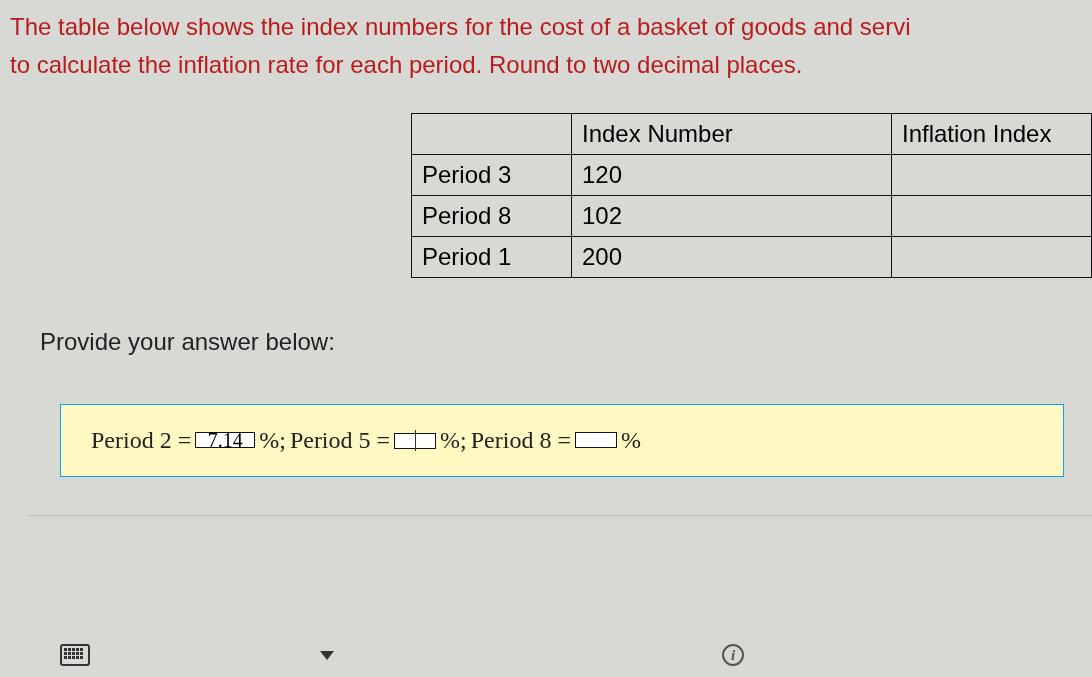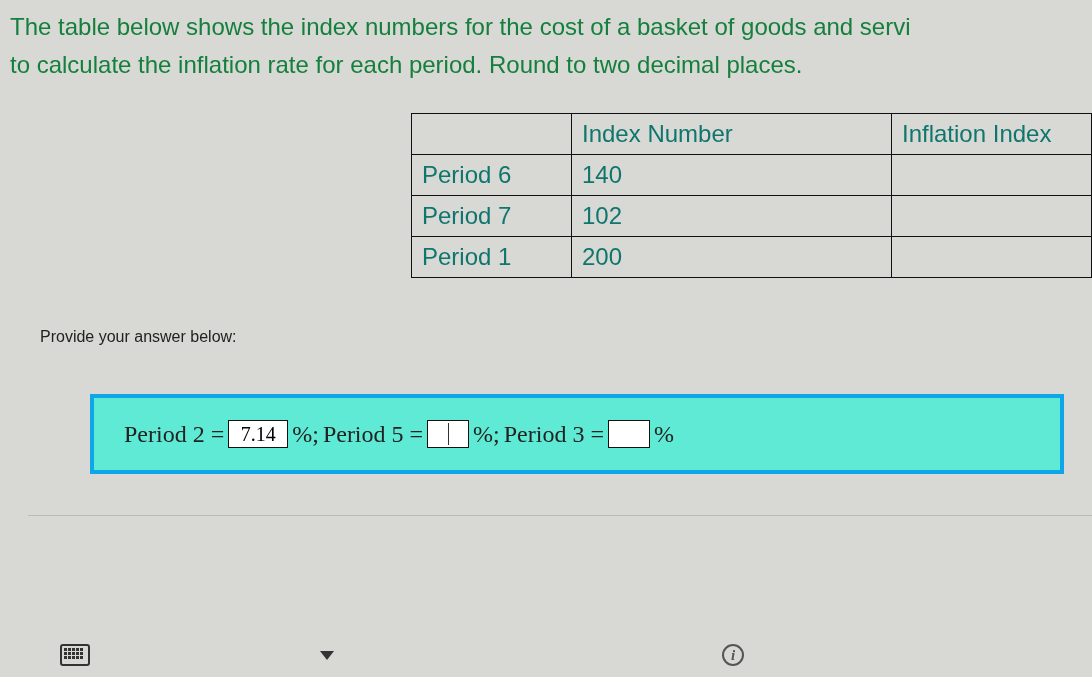--- a/index.html
+++ b/index.html
@@ -9,71 +9,71 @@
     color: #222;
     width: 1092px;
     height: 677px;
     overflow: hidden;
     position: relative;
   }
   .question-text {
     font-size: 24px;
     line-height: 1.6;
     padding: 8px 10px 0 10px;
-    color: #15803d;
+    color: #b91c1c;
   }
   .table-wrap {
     display: flex;
     justify-content: flex-end;
     padding-right: 0;
     margin-top: 28px;
   }
   table.data-table {
     border-collapse: collapse;
     font-size: 24px;
-    color: #0f766e;
+    color: #000000;
   }
   table.data-table td, table.data-table th {
     border: 1px solid #111;
     padding: 6px 10px;
     text-align: left;
     font-weight: normal;
     background: #d8d8d4;
   }
   table.data-table .col-period { width: 160px; }
   table.data-table .col-index { width: 320px; }
   table.data-table .col-inflation { width: 200px; }
   table.data-table tr:first-child td:first-child {
     border-left: 1px solid #111;
   }
   .prompt {
-    font-size: 16px;
+    font-size: 24px;
     padding: 50px 0 0 40px;
     color: #222;
   }
   .answer-row-wrap {
-    margin: 48px 28px 0 90px;
-    border: 4px solid #0ea5e9;
-    background: #5eead4;
+    margin: 48px 28px 0 60px;
+    border: 1px solid #0ea5e9;
+    background: #fef9c3;
     padding: 22px 20px 22px 30px;
   }
   .answer-row {
     display: flex;
     align-items: center;
     font-family: "Times New Roman", Times, serif;
     font-size: 24px;
     color: #222;
     gap: 4px;
     flex-wrap: nowrap;
   }
   .answer-row .label { white-space: nowrap; }
   .answer-input {
     border: 1px solid #111;
     background: #fff;
-    height: 28px;
+    height: 16px;
     width: 60px;
     text-align: center;
     font-family: "Times New Roman", Times, serif;
     font-size: 20px;
     padding: 0 4px;
   }
   .answer-input.empty { width: 42px; }
   .cursor-input {
     position: relative;
   }
@@ -150,26 +150,26 @@
 
 <div class="table-wrap">
   <table class="data-table">
     <tbody>
         <tr>
       <td class="col-period"></td>
       <td class="col-index">Index Number</td>
       <td class="col-inflation">Inflation Index</td>
     </tr>
     <tr>
-      <td>Period 6</td>
-      <td>140</td>
+      <td>Period 3</td>
+      <td>120</td>
       <td></td>
     </tr>
     <tr>
-      <td>Period 7</td>
+      <td>Period 8</td>
       <td>102</td>
       <td></td>
     </tr>
     <tr>
       <td>Period 1</td>
       <td>200</td>
       <td></td>
     </tr>
   </tbody>
     </table>
@@ -184,21 +184,21 @@
     <span class="label">Period 2 =</span>
     <input class="answer-input" value="7.14" style="">
     <span class="label">%; </span>
 
     <span class="label">Period 5 =</span>
     <span class="cursor-input" style="display:inline-block;">
       <input class="answer-input empty" value="" style="">
     </span>
     <span class="label">%; </span>
 
-    <span class="label">Period 3 =</span>
+    <span class="label">Period 8 =</span>
     <input class="answer-input empty" value="" style="">
     <span class="label">%</span>
   </div>
 </div>
 
 <div class="toolbar">
   <div class="kb-icon">
     <span></span>
       <span></span>
       <span></span>

